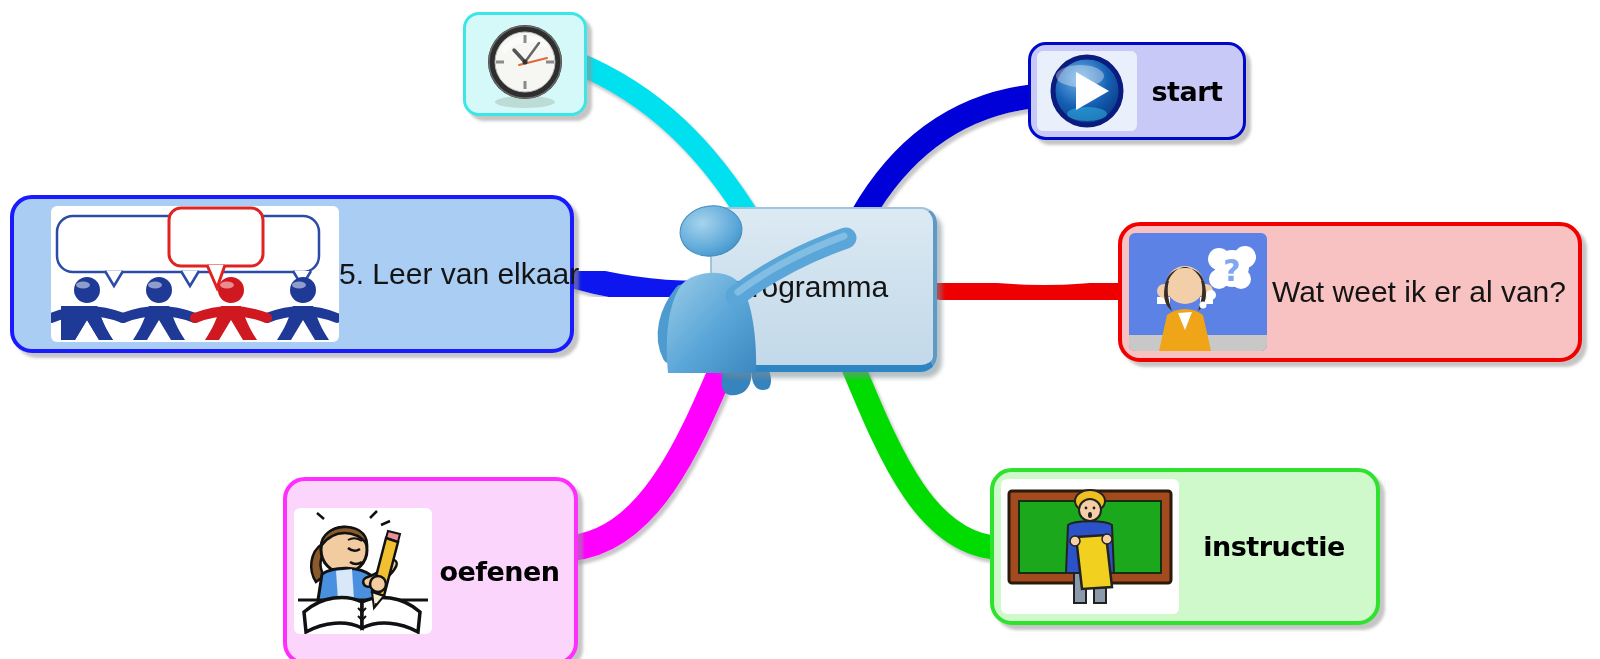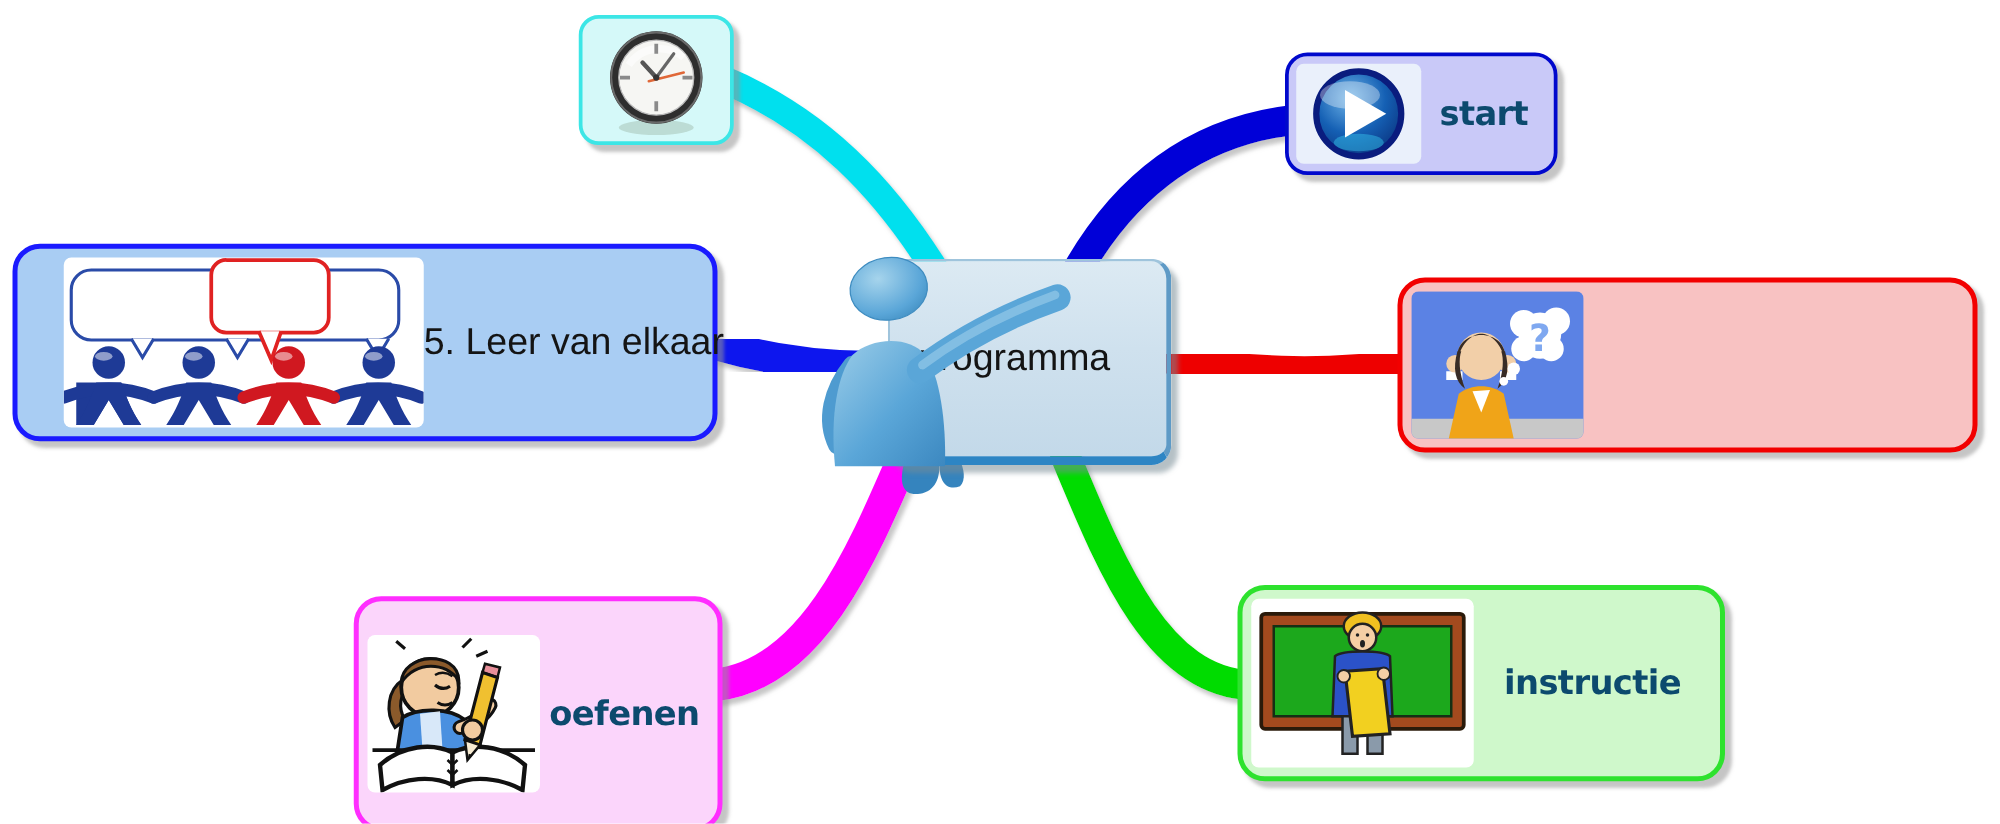--- a/index.html
+++ b/index.html
@@ -13,21 +13,21 @@
 
   .node {
     position:absolute; display:flex; align-items:center; box-sizing:border-box;
     border-style:solid; z-index:2;
     box-shadow:5px 5px 3px rgba(150,150,150,0.55);
   }
   .tile { flex:0 0 auto; border-radius:6px; overflow:hidden; }
   .tile svg { display:block; }
   .label { flex:1 1 auto; text-align:center; white-space:nowrap; }
   .label-sans { font-family:"Liberation Sans", sans-serif; font-size:30px; color:#141414; }
-  .label-comic { font-family:"DejaVu Sans", sans-serif; font-size:27px; font-weight:bold; letter-spacing:-0.5px; color:#0c4a6e; }
+  .label-comic { font-family:"DejaVu Sans", sans-serif; font-size:27px; font-weight:bold; letter-spacing:-0.5px; color:#000000; }
 
   #node-time      { left:463px; top:12px;  width:124px; height:104px; border-width:3px; border-radius:16px; justify-content:center; }
   #node-start     { left:1028px; top:42px; width:218px; height:98px;  border-width:3px; border-radius:18px; padding:6px; }
   #node-leer      { left:10px;  top:195px; width:564px; height:158px; border-width:4px; border-radius:22px; padding:7px; }
   #node-wat       { left:1118px; top:222px; width:464px; height:140px; border-width:4px; border-radius:22px; padding:7px; }
   #node-oefenen   { left:283px; top:477px; width:295px; height:188px; border-width:4px; border-radius:22px; padding:7px;justify-content:space-between; }
   #node-instructie{ left:990px; top:468px; width:390px; height:157px; border-width:4px; border-radius:22px; padding:7px; }
 
   #node-center {
     left:710px; top:207px; width:227px; height:165px; border-radius:16px; z-index:3;
@@ -161,20 +161,21 @@
           <circle cx="116" cy="24" r="11"></circle>
             <circle cx="90" cy="46" r="10"></circle>
           <circle cx="112" cy="46" r="10"></circle>
             <circle cx="103" cy="40" r="14"></circle>
           <circle cx="82" cy="62" r="5"></circle>
             <circle cx="74" cy="72" r="3.5"></circle>
         </g>
         <text x="103" y="48" text-anchor="middle" font-family="DejaVu Sans, sans-serif" font-size="30" font-weight="bold" fill="#7FA8F0">?</text>
       </svg>
     </div>
+    <div class="label label-sans">Wat weet ik er al van?</div>
   </div>
 
   <div class="node" id="node-oefenen" style="border-color: rgb(255, 46, 255); background-color: rgb(251, 213, 251);">
     <div class="tile" style="width:138px;height:126px;background:#FFFFFF;">
       <svg width="138" height="126" viewBox="0 0 138 126">
         <g stroke="#111111" stroke-width="2.5">
           <line x1="76" y1="10" x2="83" y2="3"></line>
             <line x1="87" y1="17" x2="96" y2="13"></line>
           <line x1="30" y1="11" x2="23" y2="5"></line>
         </g>

